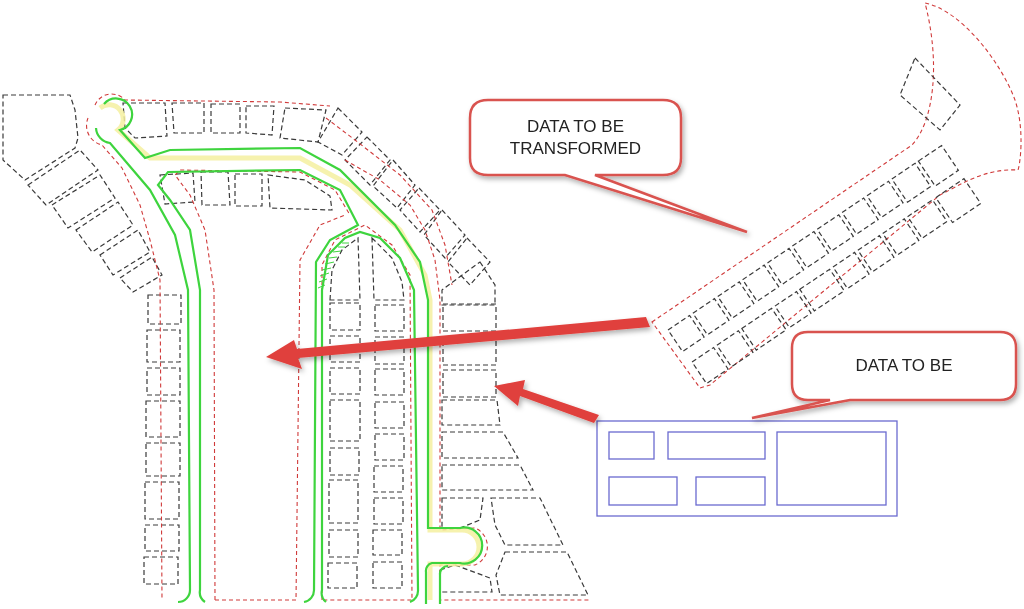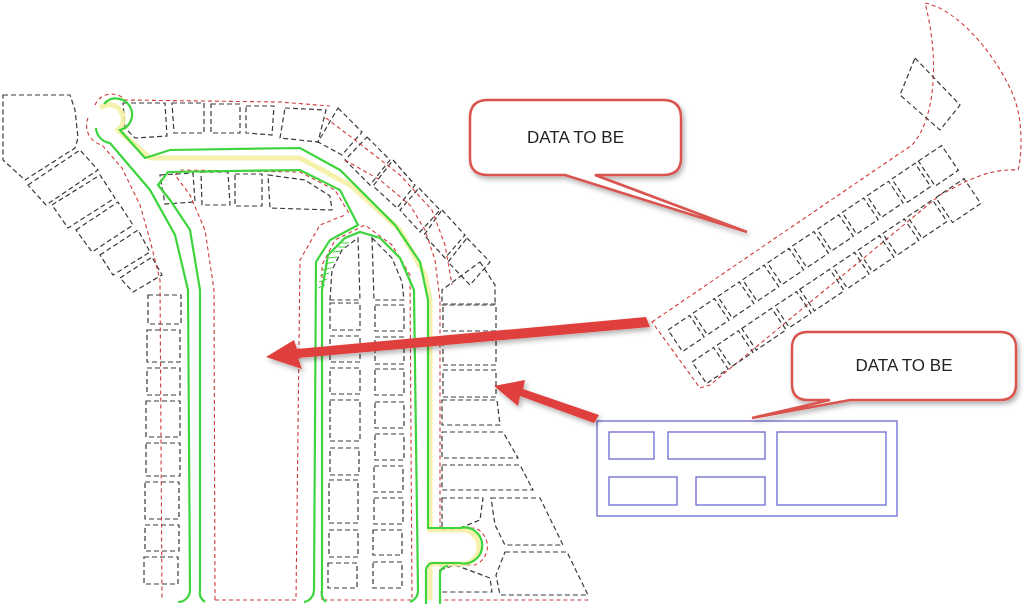--- a/index.html
+++ b/index.html
@@ -179,17 +179,18 @@
   <g filter="url(#sh)">
     <path d="M488 100 L663 100 Q681 100 681 118 L681 158 Q681 175 663 175 L595 175 L747 232 L565 175 L488 175 Q470 175 470 158 L470 118 Q470 100 488 100 Z" fill="#fff" stroke="#d9534f" stroke-width="2.5"></path>
   </g>
   <g filter="url(#sh)">
     <path d="M808 332 L1000 332 Q1016 332 1016 348 L1016 384 Q1016 400 1000 400 L850 400 L752 418 L830 400 L808 400 Q792 400 792 384 L792 348 Q792 332 808 332 Z" fill="#fff" stroke="#d9534f" stroke-width="2.5"></path>
   </g>
 </svg>
 
   <div class="callout" style="left:472px;top:103px;width:207px;height:70px;flex-direction:column;">
     <div>DATA TO BE</div>
+    <div>TRANSFORMED</div>
   </div>
   <div class="callout" style="left:794px;top:334px;width:220px;height:64px;flex-direction:column;">
     <div>DATA TO BE</div>
   </div>
 </div>
 
 </body></html>

